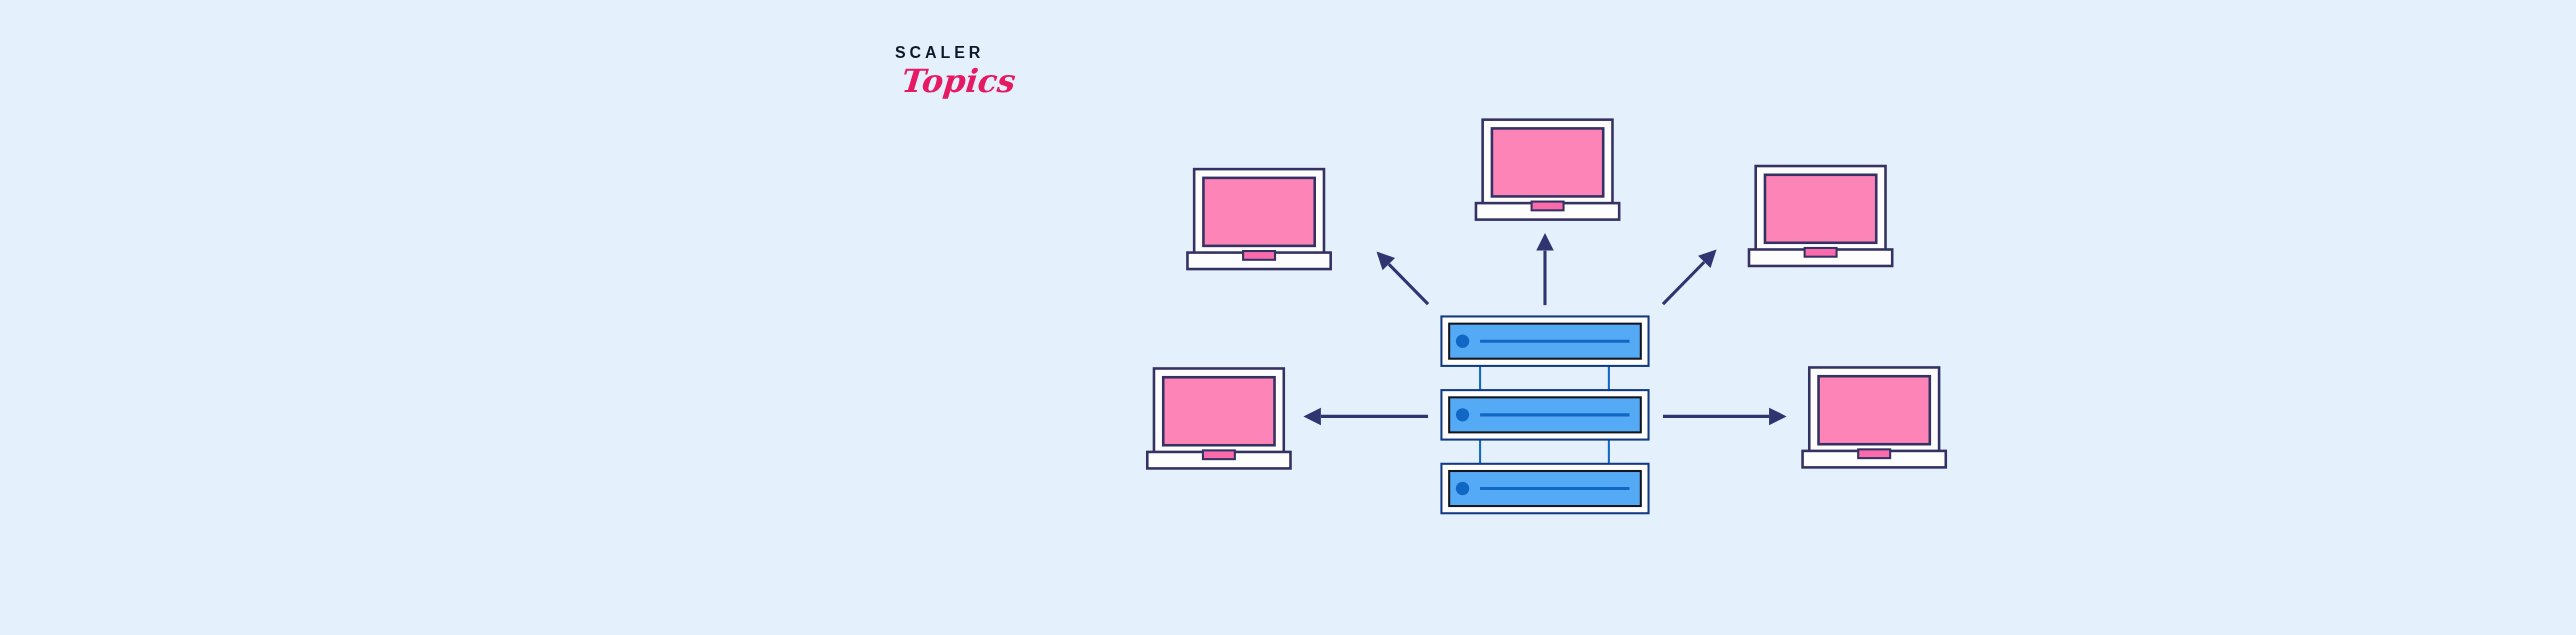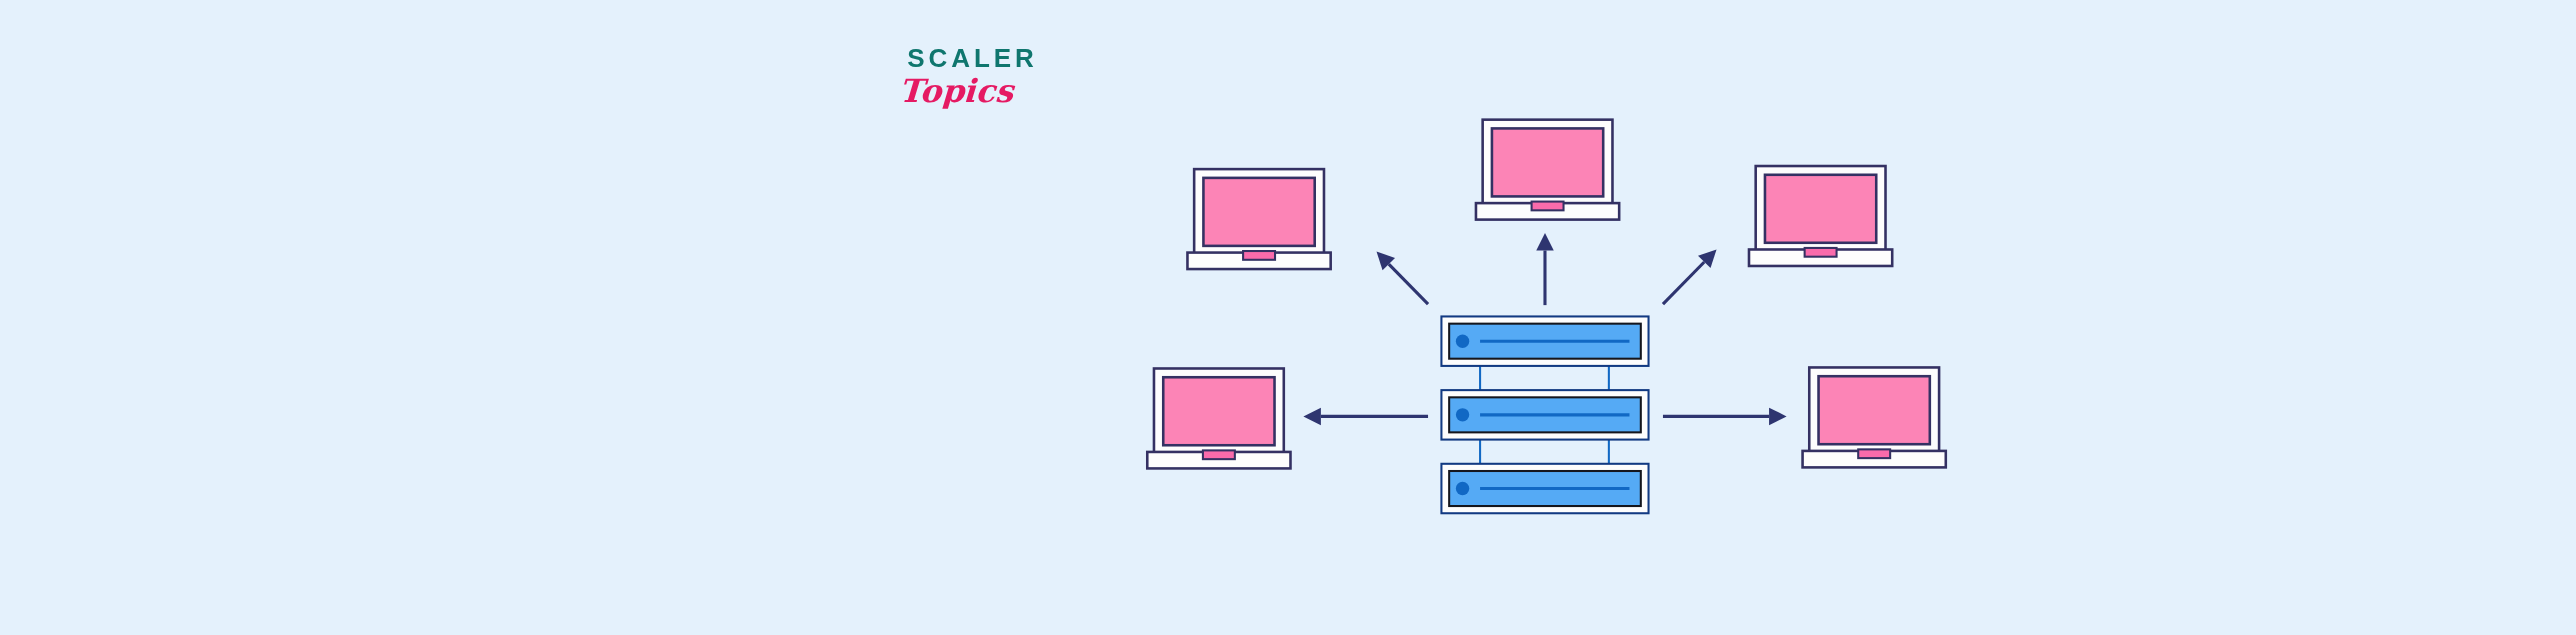--- a/index.html
+++ b/index.html
@@ -30,26 +30,25 @@
   .logo-block {
     position: absolute;
     left: 895px;
     top: 45px;
     width: 155px;
     user-select: none;
   }
   .logo-wordmark {
     font-family: "Liberation Sans", sans-serif;
     font-weight: 700;
-    font-size: 26px;
+    font-size: 16px;
     letter-spacing: 3.9px;
-    color: #0f766e;
+    color: #0f172a;
     line-height: 1;
     white-space: nowrap;
-    text-align: center;
   }
   .logo-script {
     font-family: "DejaVu Serif", serif;
     font-style: italic;
     font-weight: 700;
     font-size: 32px;
     color: #e51a63;
     line-height: 1;
     margin-top: 4.1px;
     margin-left: 7.2px;

